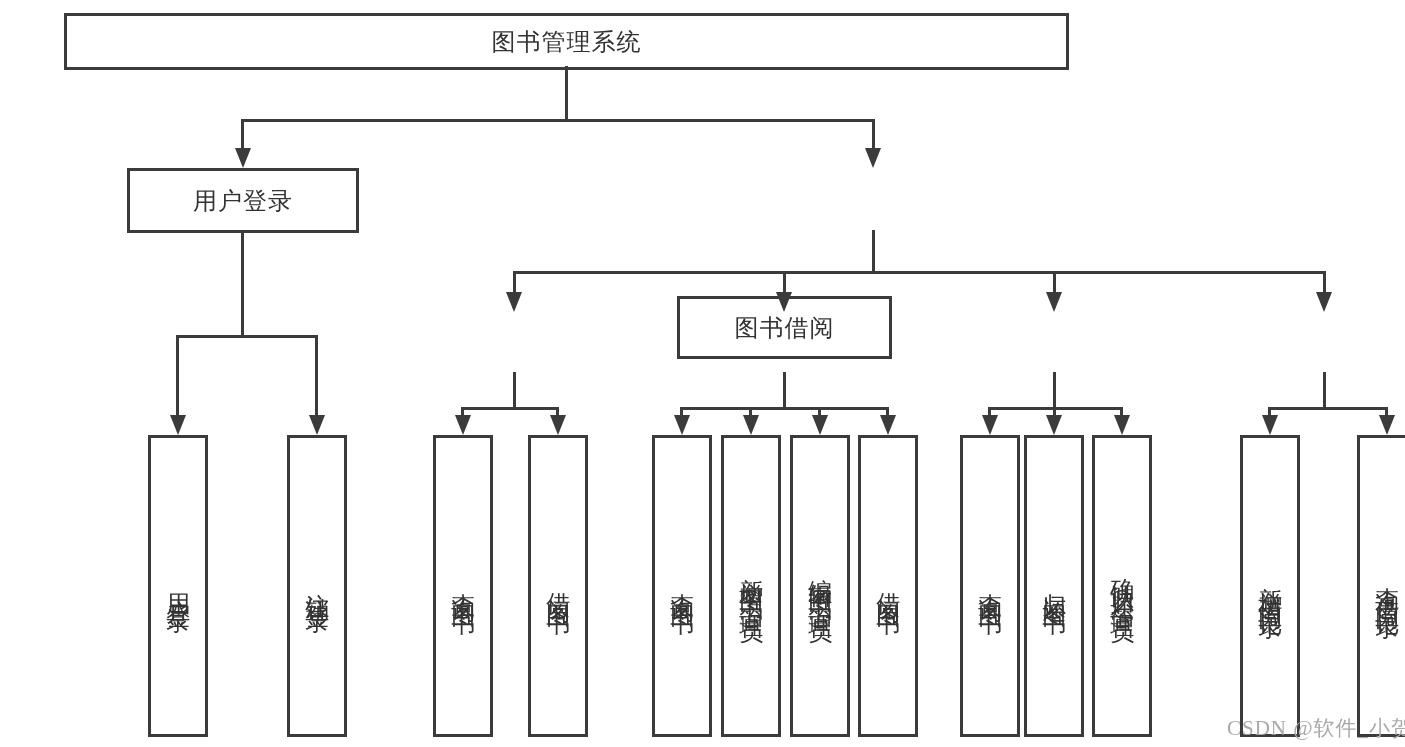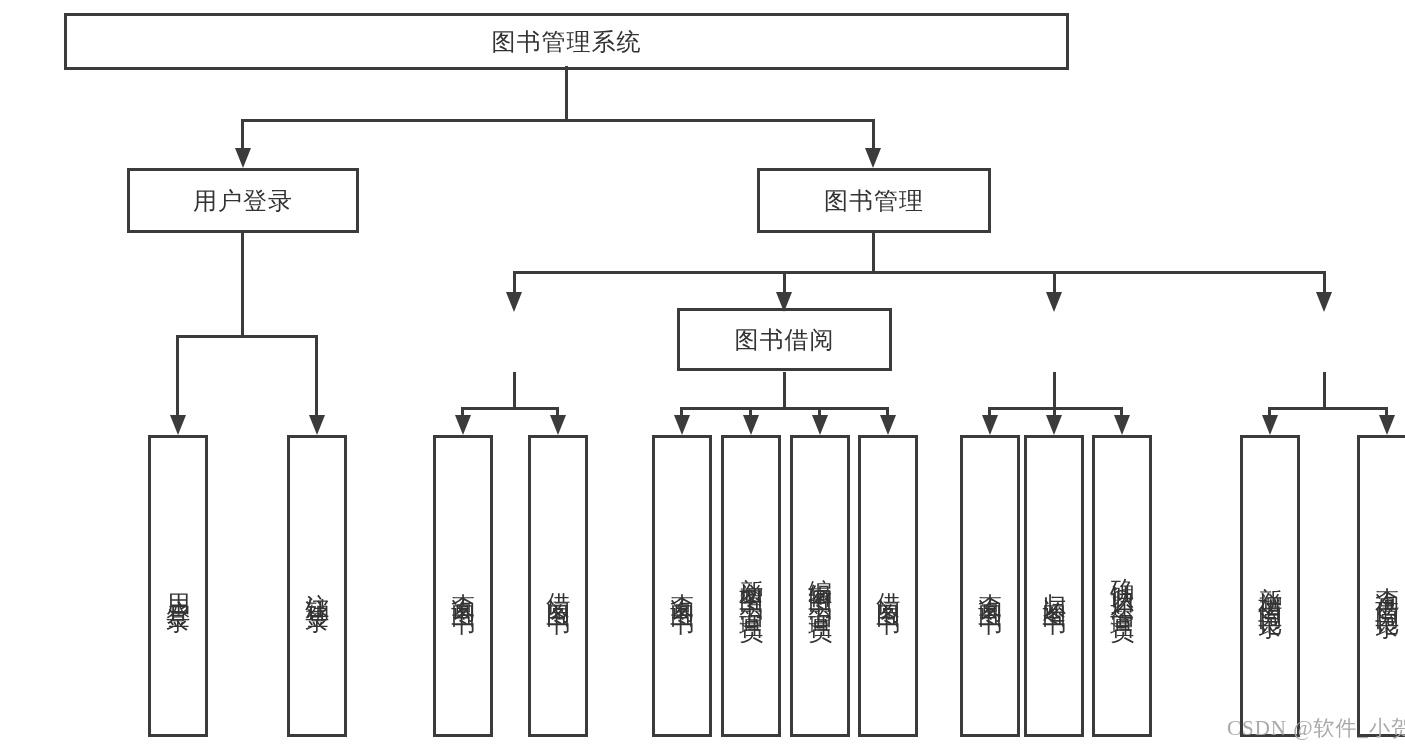--- a/index.html
+++ b/index.html
@@ -36,23 +36,22 @@
   }
 </style>
 </head>
 <body>
 
 <div class="stage">
 
   <div class="box" style="left:20px;top:13px;width:1005px;height:57px">图书管理系统</div>
 
   <div class="box" style="left:83px;top:168px;width:232px;height:65px">用户登录</div>
-  <div class="box" style="left:713px;top:168px;width:234px;height:65px">图书管理</div>
 
-  <div class="box" style="left:633px;top:308px;width:215px;height:63px">图书借阅</div>
+  <div class="box" style="left:633px;top:296px;width:215px;height:63px">图书借阅</div>
 
   <div class="box leaf" style="left:104px">
     <span class="vtext">用户登录</span>
   </div>
   <div class="box leaf" style="left:243px">
     <span class="vtext">注销登录</span>
   </div>
 
   <div class="box leaf" style="left:389px">
     <span class="vtext">查询图书</span>

